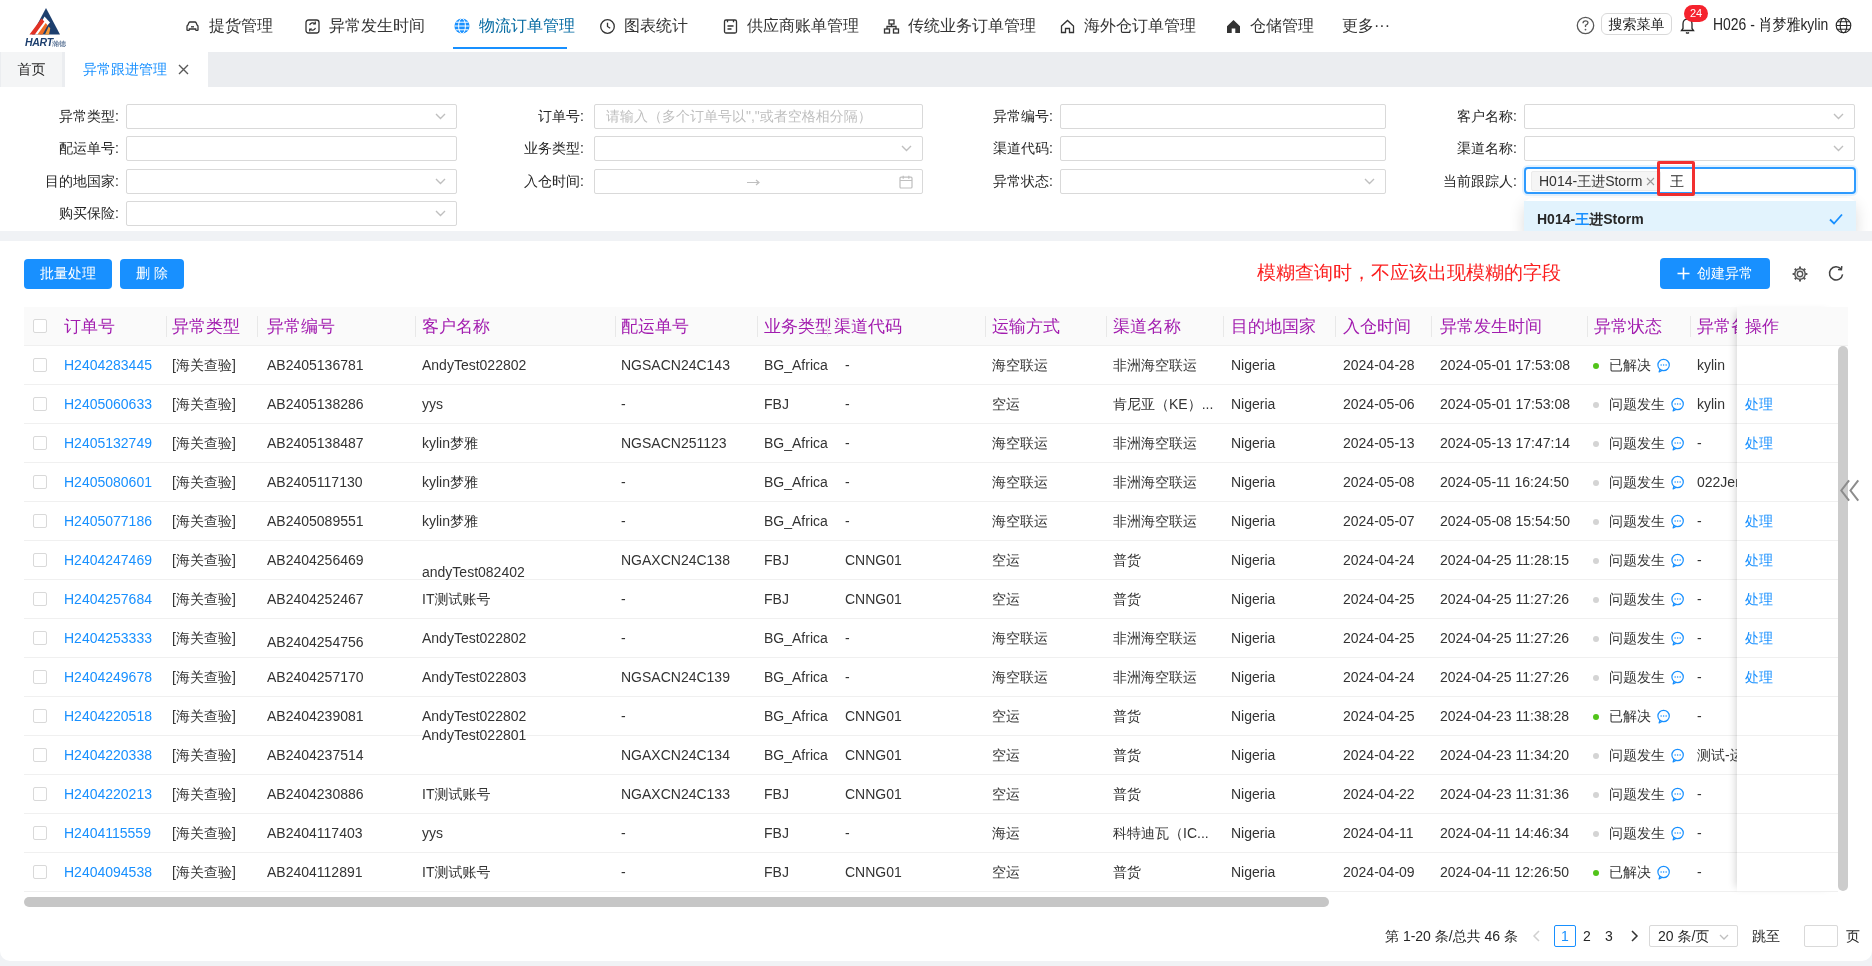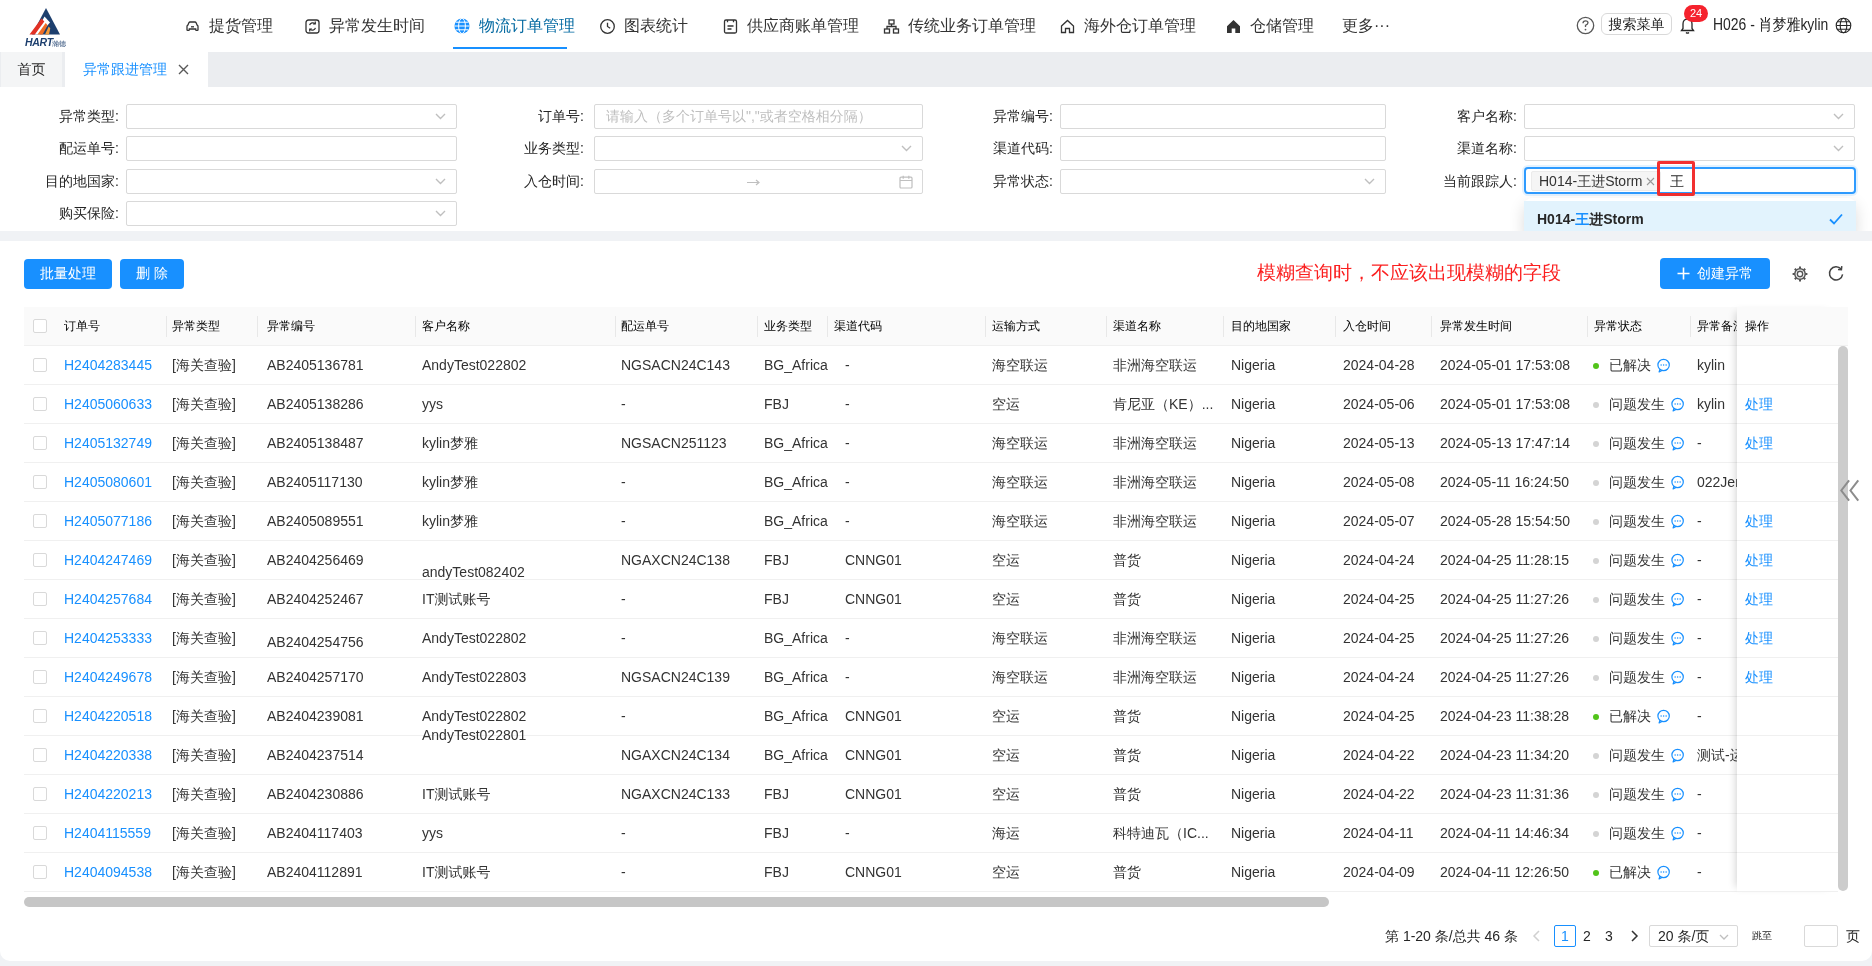--- a/index.html
+++ b/index.html
@@ -6,21 +6,21 @@
 *{margin:0;padding:0;box-sizing:border-box}
 html,body{width:1872px;height:966px}
 body{font-family:"Liberation Sans",sans-serif;background:#f0f2f5;position:relative;overflow:hidden;color:#262626}
 .abs{position:absolute}
 .nav-it{position:absolute;top:0;height:52px;display:flex;align-items:center;gap:8px;font-size:16px;color:#333;white-space:nowrap}
 .nav-it svg{flex:0 0 auto}
 .sel-chevron{position:absolute;right:10px;top:8px}
 .inp{position:absolute;height:25px;background:#fff;border:1px solid #d9d9d9;border-radius:2px}
 .lbl{position:absolute;height:25px;line-height:25px;font-size:14px;color:#262626;text-align:right;white-space:nowrap}
 .cell{position:absolute;font-size:14px;color:#333;white-space:nowrap;line-height:39px;height:39px}
-.hcell{position:absolute;font-size:12px;color:#000000;white-space:nowrap;line-height:39px;height:39px}
+.hcell{position:absolute;font-size:17px;color:#a21caf;white-space:nowrap;line-height:39px;height:39px}
 .cb{position:absolute;width:14px;height:14px;border:1px solid #d9d9d9;border-radius:2px;background:#fff}
 .vline{position:absolute;width:1px;background:#e8e8e8}
 .link{color:#1890ff}
 .btn{position:absolute;background:#1890ff;color:#fff;font-size:14px;border-radius:4px;display:flex;align-items:center;justify-content:center;white-space:nowrap}
 </style>
 </head>
 <body>
 
 <div class="abs" style="left:0;top:0;width:1872px;height:52px;background:#fff"></div>
 <svg class="abs" style="left:24px;top:4px" width="44" height="44" viewBox="0 0 44 44">
@@ -338,21 +338,21 @@
 <div class="cell" style="left:172px;top:502px">[海关查验]</div>
 <div class="cell" style="left:267px;top:502px">AB2405089551</div>
 <div class="cell" style="left:422px;top:502px">kylin梦雅</div>
 <div class="cell" style="left:621px;top:502px">-</div>
 <div class="cell" style="left:764px;top:502px">BG_Africa</div>
 <div class="cell" style="left:845px;top:502px">-</div>
 <div class="cell" style="left:992px;top:502px">海空联运</div>
 <div class="cell" style="left:1113px;top:502px">非洲海空联运</div>
 <div class="cell" style="left:1231px;top:502px">Nigeria</div>
 <div class="cell" style="left:1343px;top:502px">2024-05-07</div>
-<div class="cell" style="left:1440px;top:502px">2024-05-28 15:54:50</div>
+<div class="cell" style="left:1440px;top:502px">2024-05-08 15:54:50</div>
 <div class="cell" style="left:1593px;top:502px;display:flex;align-items:center"><span style="width:6px;height:6px;border-radius:3px;background:#d4d4d4;margin-right:10px;flex:0 0 auto"></span>问题发生<svg style="margin-left:5px;flex:0 0 auto" width="15" height="15" viewBox="0 0 15 15" fill="none">
       <circle cx="7.6" cy="7" r="5.7" stroke="#1890ff" stroke-width="1.2"></circle>
       <path d="M3.9 11.4 L3.1 13.9 L6 12.5" stroke="#1890ff" stroke-width="1.2" stroke-linejoin="round"></path>
       <circle cx="5.1" cy="7" r="0.75" fill="#1890ff"></circle>
       <circle cx="7.6" cy="7" r="0.75" fill="#1890ff"></circle>
       <circle cx="10.1" cy="7" r="0.75" fill="#1890ff"></circle>
     </svg></div>
 <div class="cell" style="left:1697px;top:502px;width:40px;overflow:hidden">-</div>
 <div class="abs" style="left:24px;top:579px;width:1814px;height:1px;background:#f0f0f0"></div>
 <div class="cb" style="left:33px;top:553px"></div>
@@ -587,14 +587,14 @@
   </svg>
 <div class="abs" style="left:1554px;top:925px;width:22px;height:22px;border:1px solid #1890ff;border-radius:2px;background:#fff;color:#1890ff;font-size:14px;text-align:center;line-height:20px">1</div>
 <div class="abs" style="left:1583px;top:925px;width:10px;height:22px;line-height:22px;font-size:14px;color:#262626">2</div>
 <div class="abs" style="left:1605px;top:925px;width:10px;height:22px;line-height:22px;font-size:14px;color:#262626">3</div>
 <svg class="abs" style="left:1630px;top:930px" width="9" height="12" viewBox="0 0 9 12" fill="none" stroke="#333" stroke-width="1.5">
     <path d="M2 1 L7 6 L2 11"></path>
   </svg>
 <div class="abs" style="left:1649px;top:925px;width:89px;height:22px;border:1px solid #d9d9d9;border-radius:2px;background:#fff;font-size:14px;color:#262626;line-height:20px;padding-left:8px">20 条/页<svg style="position:absolute;right:8px;top:8px" width="10" height="6" viewBox="0 0 10 6" fill="none" stroke="#bfbfbf" stroke-width="1.3">
       <path d="M1 1 L5 5 L9 1"></path>
     </svg></div>
-<div class="abs" style="left:1752px;top:925px;height:22px;line-height:22px;font-size:10px;color:#262626">跳至</div>
+<div class="abs" style="left:1752px;top:925px;height:22px;line-height:22px;font-size:14px;color:#262626">跳至</div>
 <div class="abs" style="left:1804px;top:925px;width:34px;height:22px;border:1px solid #d9d9d9;border-radius:2px;background:#fff"></div>
 <div class="abs" style="left:1846px;top:925px;height:22px;line-height:22px;font-size:14px;color:#262626">页</div>
 </body></html>

